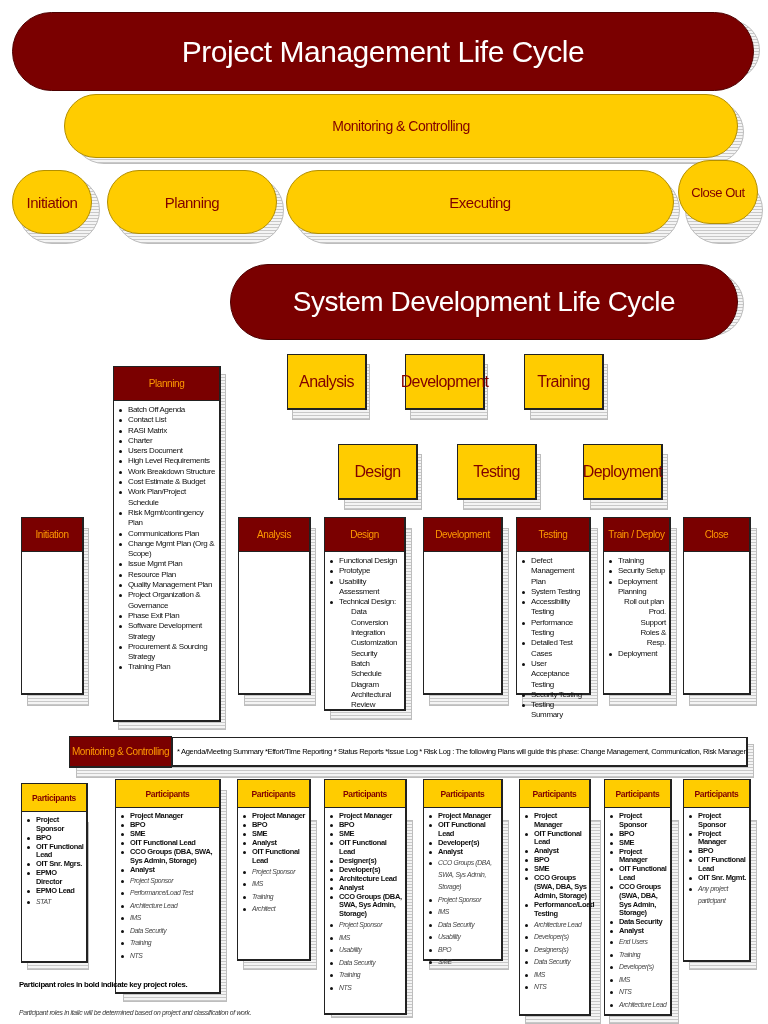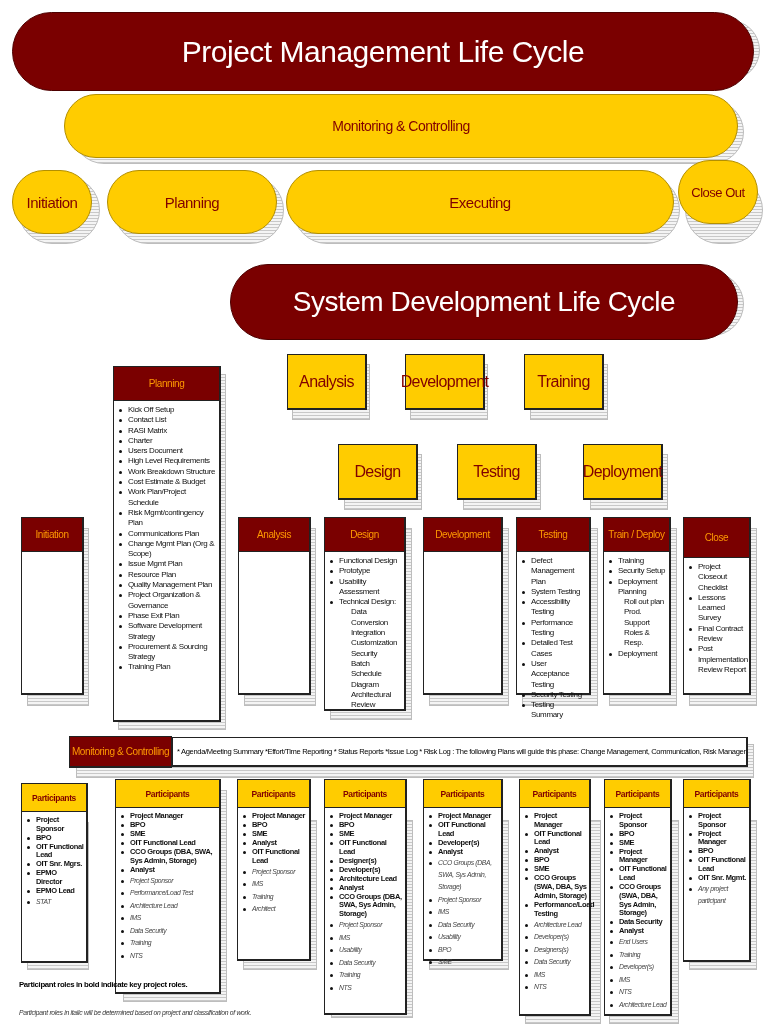--- a/index.html
+++ b/index.html
@@ -167,21 +167,21 @@
 <div class="shadow" style="left:463px;top:454px;width:78px;height:56px;"></div>
 <div class="phase-box" style="left:457px;top:444px;width:80px;height:56px;">Testing</div>
 
 <div class="shadow" style="left:590px;top:454px;width:78px;height:56px;"></div>
 <div class="phase-box" style="left:583px;top:444px;width:80px;height:56px;">Deployment</div>
 
 <div class="shadow" style="left:118px;top:374px;width:108px;height:356px;"></div>
 <div class="card" style="left:113px;top:366px;width:108px;height:356px;">
   <div class="card-head" style="height:34px;">Planning</div>
   <ul>
-    <li>Kick Off Setup</li>
+    <li>Batch Off Agenda</li>
     <li>Contact List</li>
     <li>RASI Matrix</li>
     <li>Charter</li>
     <li>Users Document</li>
     <li>High Level Requirements</li>
     <li>Work Breakdown Structure</li>
     <li>Cost Estimate &amp; Budget</li>
     <li>Work Plan/Project Schedule</li>
     <li>Risk Mgmt/contingency Plan</li>
     <li>Communications Plan</li>
@@ -245,34 +245,28 @@
 </div>
 
 <div class="shadow" style="left:609px;top:528px;width:68px;height:178px;"></div>
 <div class="card" style="left:603px;top:517px;width:68px;height:178px;">
   <div class="card-head" style="height:34px;">Train / Deploy</div>
   <ul>
     <li>Training</li>
     <li>Security Setup</li>
     <li>Deployment Planning</li>
     <li class="sub" style="padding-left:16px;">Roll out plan</li>
-    <li class="sub" style="padding-left:16px;">Prod. Support Roles &amp; Resp.</li>
+    <li class="sub" style="padding-left:16px;text-align:right;">Prod. Support Roles &amp; Resp.</li>
     <li>Deployment</li>
   </ul>
 </div>
 
 <div class="shadow" style="left:689px;top:528px;width:68px;height:178px;"></div>
 <div class="card" style="left:683px;top:517px;width:68px;height:178px;">
-  <div class="card-head" style="height:40px;">Close</div>
-  <ul>
-    <li>Project Closeout Checklist</li>
-    <li>Lessons Learned Survey</li>
-    <li>Final Contract Review</li>
-    <li>Post Implementation Review Report</li>
-  </ul>
+  <div class="card-head" style="height:34px;">Close</div>
 </div>
 
 <div class="shadow" style="left:76px;top:744px;width:678px;height:34px;"></div>
 <div class="mc-label" style="left:69px;top:736px;width:103px;height:32px;">Monitoring &amp; Controlling</div>
 <div class="mc-text" style="left:172px;top:737px;width:576px;height:30px;">* Agenda/Meeting Summary *Effort/Time Reporting  * Status Reports *Issue Log * Risk Log :  The following Plans will guide this phase: Change Management, Communication, Risk Management, Issue Management  and Project</div>
 
 <div class="shadow" style="left:27px;top:822px;width:62px;height:148px;"></div>
 <div class="pcard" style="left:21px;top:783px;width:67px;height:180px;">
   <div class="pcard-head" style="height:28px;">Participants</div>
   <ul>

